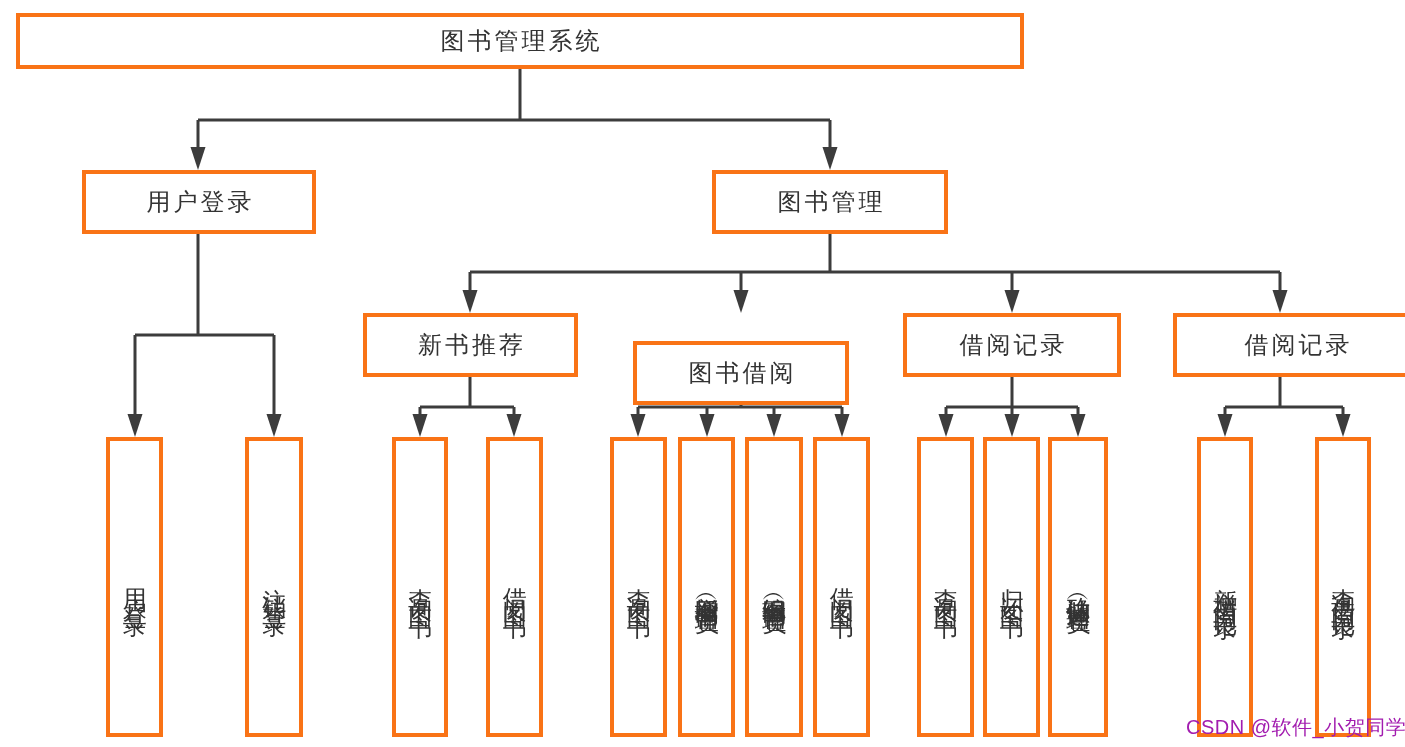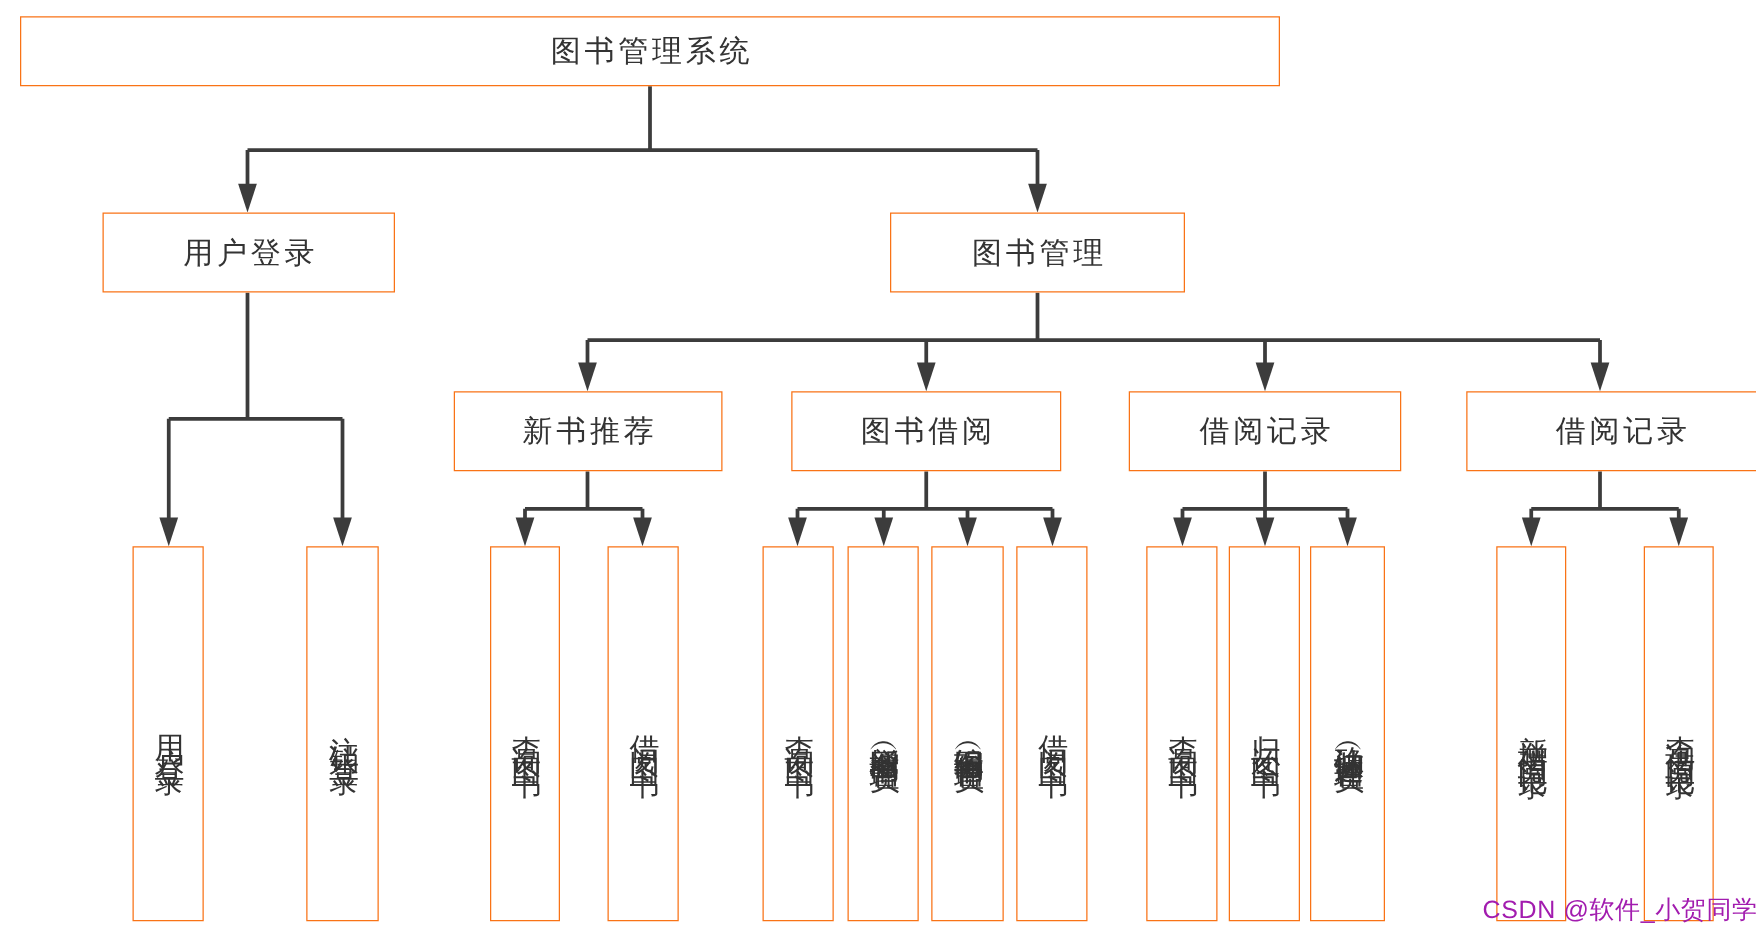--- a/index.html
+++ b/index.html
@@ -8,21 +8,21 @@
     width: 1405px;
     height: 747px;
     background: #ffffff;
     font-family: "Liberation Sans", sans-serif;
     overflow: hidden;
   }
   .connectors { position: absolute; left: 0; top: 0; z-index: 1; }
   .box {
     position: absolute;
     box-sizing: border-box;
-    border: 1px solid #f97316;
+    border: 4px solid #f97316;
     background: #ffffff;
     display: flex;
     align-items: center;
     justify-content: center;
     color: #333333;
     z-index: 2;
   }
   .hlabel {
     font-size: 24px;
     letter-spacing: 3px;
@@ -112,21 +112,21 @@
   <div class="box" style="left:82px; top:170px; width:234px; height:64px;">
     <span class="hlabel">用户登录</span>
   </div>
   <div class="box lvl3" style="left:363px; width:215px;">
     <span class="hlabel">新书推荐</span>
   </div>
 
   <div class="box" style="left:712px; top:170px; width:236px; height:64px;">
     <span class="hlabel">图书管理</span>
   </div>
-  <div class="box lvl3" style="left:633px; width:216px;">
+  <div class="box lvl3" style="left:633px; width:216px;margin-top:28px;">
     <span class="hlabel">图书借阅</span>
   </div>
   <div class="box lvl3" style="left:903px; width:218px;">
     <span class="hlabel">借阅记录</span>
   </div>
   <div class="box lvl3" style="left:1173px; width:248px;">
     <span class="hlabel">借阅记录</span>
   </div>
 
   <div class="box leaf" style="left:106px; width:57px;">

